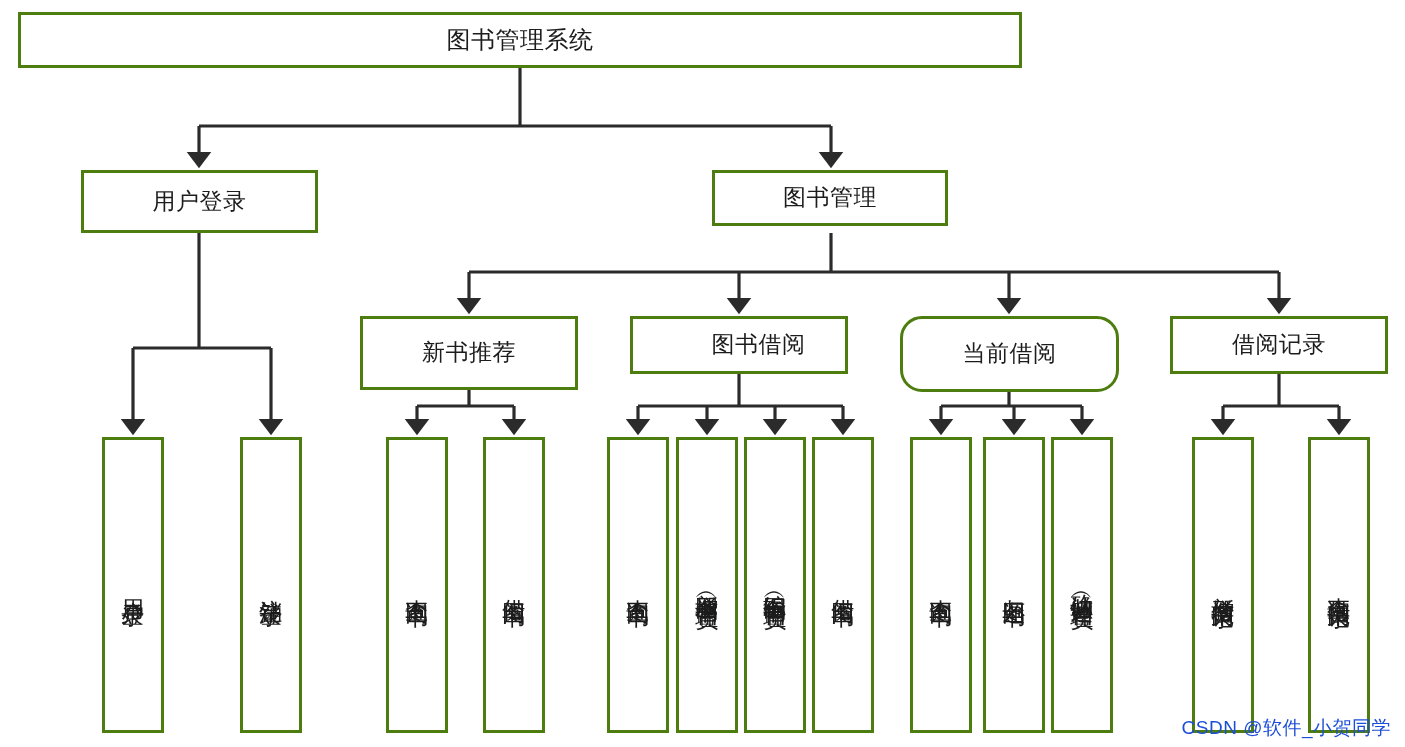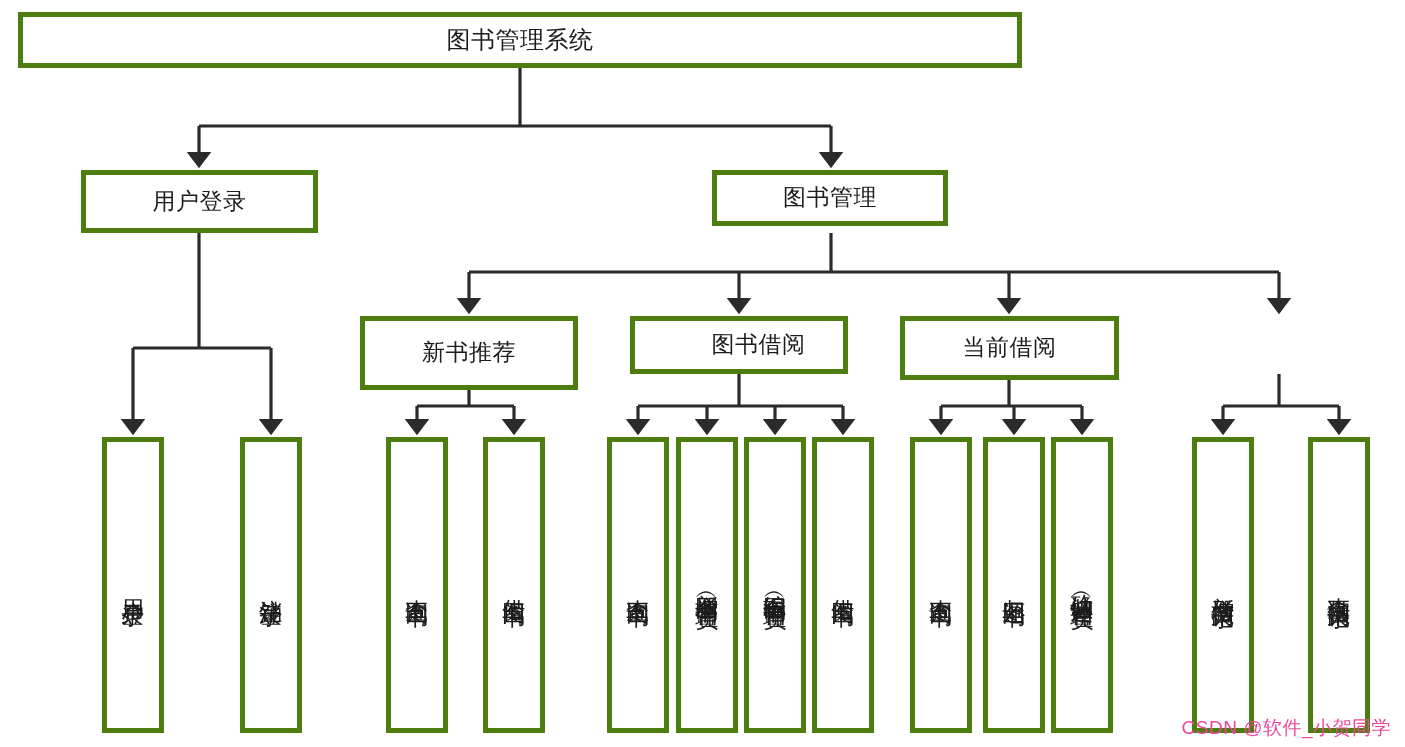--- a/index.html
+++ b/index.html
@@ -24,21 +24,21 @@
     left: 0;
     top: 0;
     width: 1405px;
     height: 747px;
     pointer-events: none;
   }
   .node {
     position: absolute;
     box-sizing: border-box;
     background: #ffffff;
-    border: 5px solid #4d7c0f;
+    border: 3px solid #4d7c0f;
     display: flex;
     align-items: center;
     justify-content: center;
     z-index: 2;
   }
   .node-label {
     font-size: 23px;
     line-height: 1.28;
     letter-spacing: 0.5px;
     color: #1c1c1c;
@@ -60,21 +60,21 @@
     font-size: 23px;
     line-height: 1.42;
     letter-spacing: 2px;
     max-height: 100%;
   }
   #watermark {
     position: absolute;
     right: 14px;
     bottom: 6px;
     font-size: 19px;
-    color: #ec4899;
+    color: #1d4ed8;
     letter-spacing: 0.5px;
     z-index: 5;
     white-space: nowrap;
   }
 </style>
 </head>
 <body>
 
 <div id="diagram-canvas">
 
@@ -141,22 +141,25 @@
   <div class="node level-1" id="node-l1-1" style="left: 712px; top: 170px; width: 236px; height: 56px;">
     <span class="node-label">图书管理</span>
   </div>
 
   <div class="node level-2" id="node-l2-0" style="left: 360px; top: 316px; width: 218px; height: 74px;">
     <span class="node-label">新书推荐</span>
   </div>
   <div class="node level-2" id="node-l2-1" style="left: 630px; top: 316px; width: 218px; height: 58px; padding-left: 39px;">
     <span class="node-label">图书借阅</span>
   </div>
-  <div class="node level-2" id="node-l2-2" style="left: 900px; top: 316px; width: 219px; height: 64px;">
+  <div class="node level-2" id="node-l2-2" style="left: 900px; top: 316px; width: 219px; height: 76px; border-radius: 22px;">
     <span class="node-label">当前借阅</span>
+  </div>
+  <div class="node level-2" id="node-l2-3" style="left: 1170px; top: 316px; width: 218px; height: 58px;">
+    <span class="node-label">借阅记录</span>
   </div>
 
   <div class="node leaf" id="node-leaf-0" style="left: 102px; top: 437px; width: 62px; height: 296px;">
     <span class="node-label">用户登录</span>
   </div>
   <div class="node leaf" id="node-leaf-1" style="left: 240px; top: 437px; width: 62px; height: 296px;">
     <span class="node-label">注销登录</span>
   </div>
   <div class="node leaf" id="node-leaf-2" style="left: 386px; top: 437px; width: 62px; height: 296px;">
     <span class="node-label">查询图书</span>

